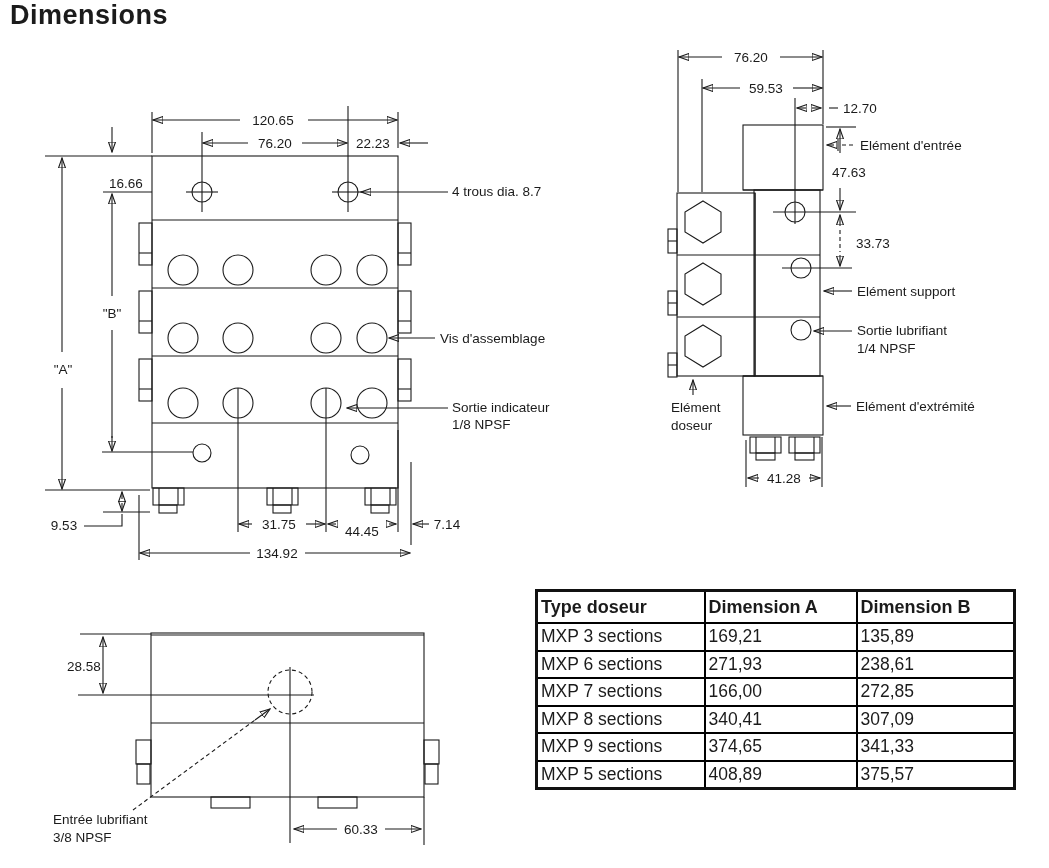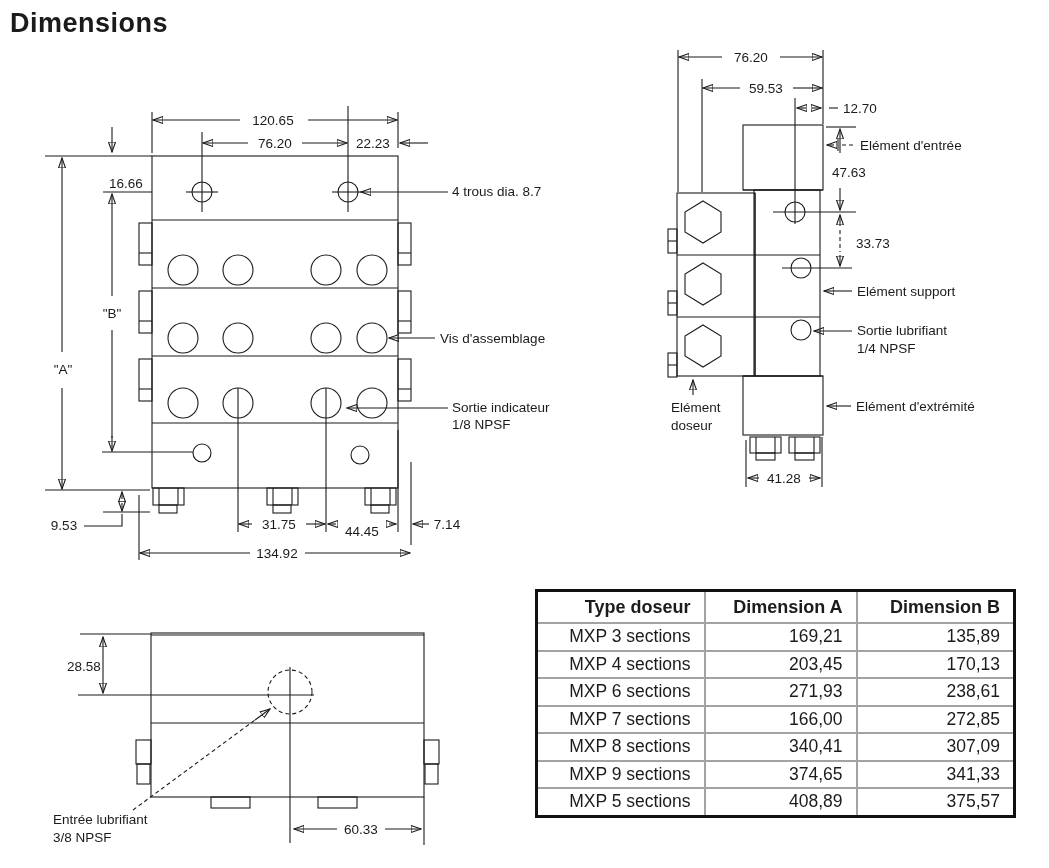--- a/index.html
+++ b/index.html
@@ -1,32 +1,32 @@
 <!DOCTYPE html>
 <html><head>
 <meta charset="utf-8">
 <style>
   html,body { margin:0; padding:0; background:#ffffff; }
   .canvas { position:relative; width:1049px; height:868px; background:#ffffff;
             font-family:"Liberation Sans", sans-serif; color:#1b1b1b; overflow:hidden; }
-  .page-title { position:absolute; left:10px; top:8px; font-size:27px; font-weight:bold;
+  .page-title { position:absolute; left:10px; top:0; font-size:27px; font-weight:bold;
                 letter-spacing:0.5px; }
   .canvas svg { position:absolute; overflow:visible; }
   .canvas svg line, .canvas svg rect, .canvas svg circle, .canvas svg polygon, .canvas svg path
         { fill:none; stroke:#1b1b1b; stroke-width:1.1; }
   .canvas svg text { fill:#1b1b1b; stroke:none; font-family:"Liberation Sans",sans-serif;
                      font-size:13.5px; }
   .thk { stroke-width:2.5; }
   .dsh { stroke-dasharray:4 3; }
   .ctr { text-anchor:middle; }
   .big { font-size:19.5px; }
   marker path { fill:#1b1b1b; stroke:none; }
   .dim-table { position:absolute; left:535px; top:589px; border-collapse:collapse;
                table-layout:fixed; background:#fff; border:3px solid #111; }
-  .dim-table th, .dim-table td { border:2px solid #a3a3a3; text-align:right; padding:0 13px;
+  .dim-table th, .dim-table td { border:2px solid #000000; text-align:left; padding:0 3px;
                overflow:hidden; white-space:nowrap; }
   .dim-table th { font-weight:bold; font-size:18px; height:30px; }
   .dim-table td { font-size:17.5px; height:25.5px; }
 </style>
 </head>
 <body>
 
 <div class="canvas">
 
   <div class="page-title">Dimensions</div>
@@ -345,25 +345,20 @@
         <th>Dimension B</th>
       </tr>
     </thead>
     <tbody>
       <tr>
         <td>MXP 3 sections</td>
         <td>169,21</td>
         <td>135,89</td>
       </tr>
       <tr>
-        <td>MXP 4 sections</td>
-        <td>203,45</td>
-        <td>170,13</td>
-      </tr>
-      <tr>
         <td>MXP 6 sections</td>
         <td>271,93</td>
         <td>238,61</td>
       </tr>
       <tr>
         <td>MXP 7 sections</td>
         <td>166,00</td>
         <td>272,85</td>
       </tr>
       <tr>

